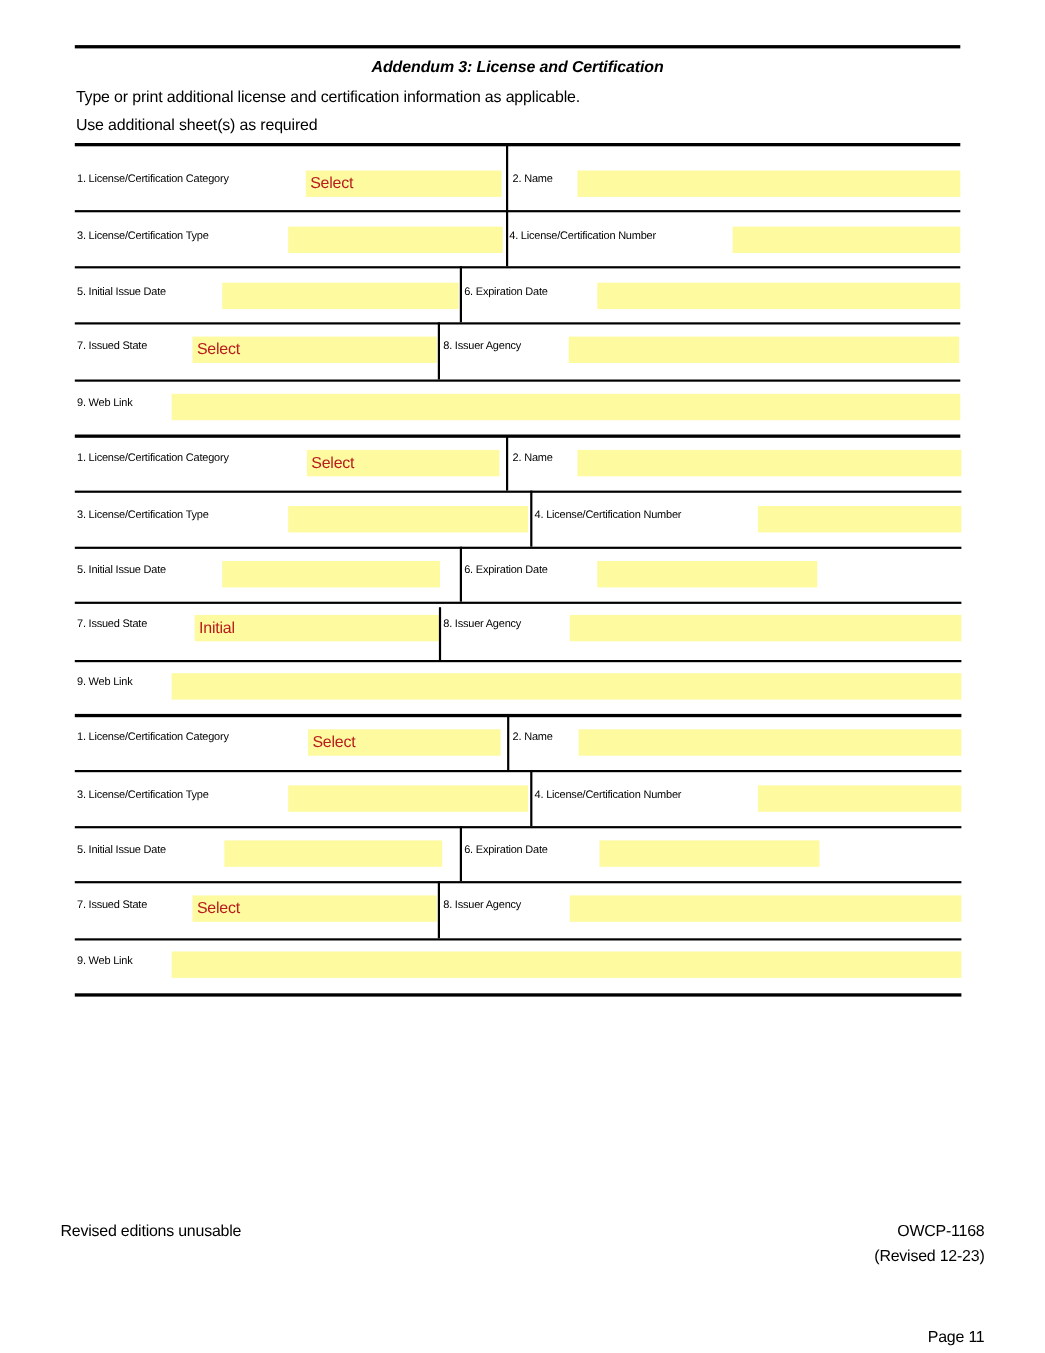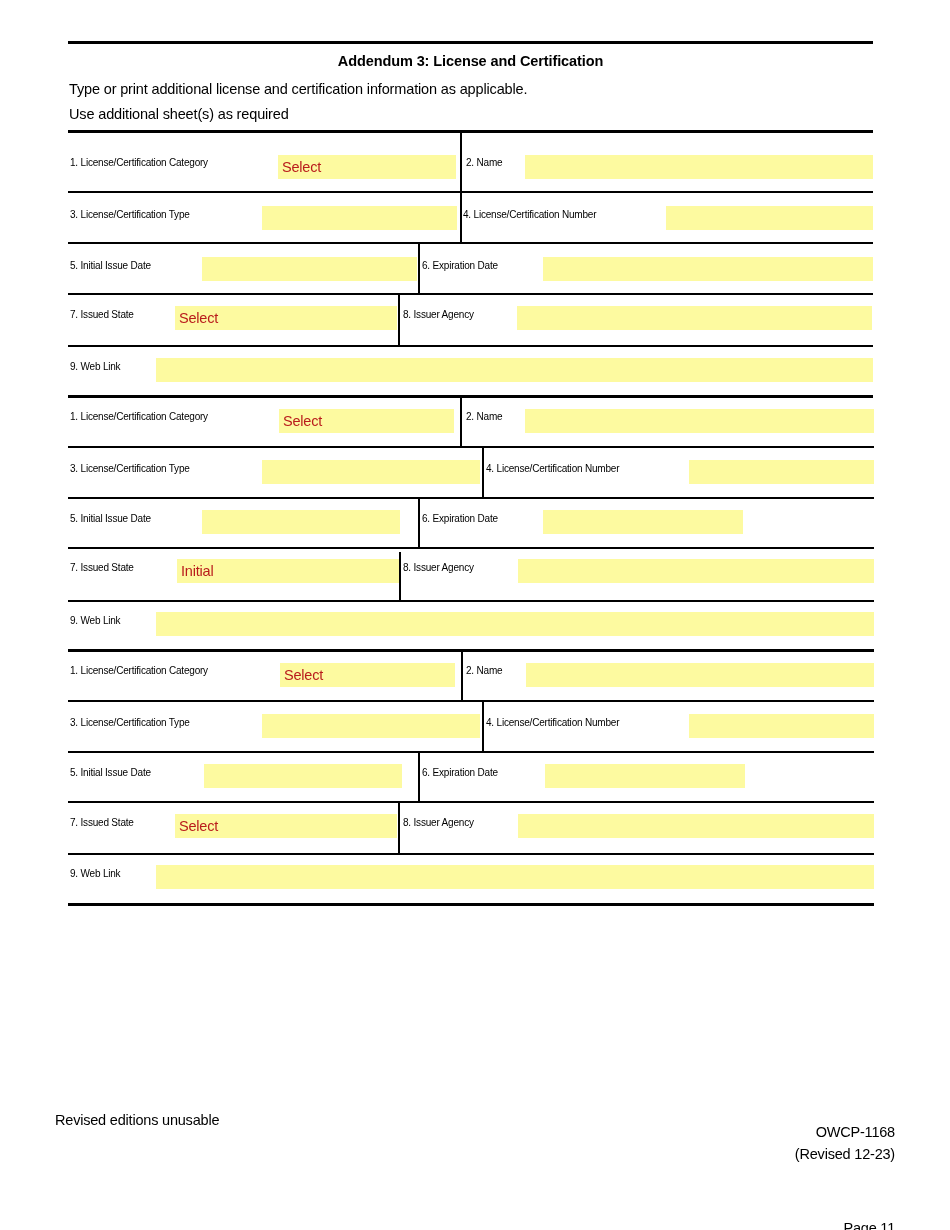--- a/index.html
+++ b/index.html
@@ -42,20 +42,21 @@
 
   .doc-title {
     position: absolute;
     left: 68px;
     top: 53px;
     width: 805px;
     text-align: center;
     font-size: 14.5px;
     font-weight: bold;
     letter-spacing: -0.1px;
+    font-style: italic;
   }
   .intro-line {
     position: absolute;
     left: 69px;
     font-size: 14.5px;
     letter-spacing: -0.15px;
   }
   .intro-1 { top: 81px; }
   .intro-2 { top: 106px; }
 
@@ -86,21 +87,20 @@
     left: 55px;
     top: 1112px;
     font-size: 14.5px;
     letter-spacing: -0.2px;
   }
   .footer-right {
     position: absolute;
     right: 55px;
     font-size: 14.5px;
     letter-spacing: -0.2px;
-    margin-top: 12px;
   }
   .fr-1 { top: 1112px; }
   .fr-2 { top: 1134px; }
   .fr-3 { top: 1208px; }
 </style>
 </head>
 <body>
 
 <div class="page">
 

